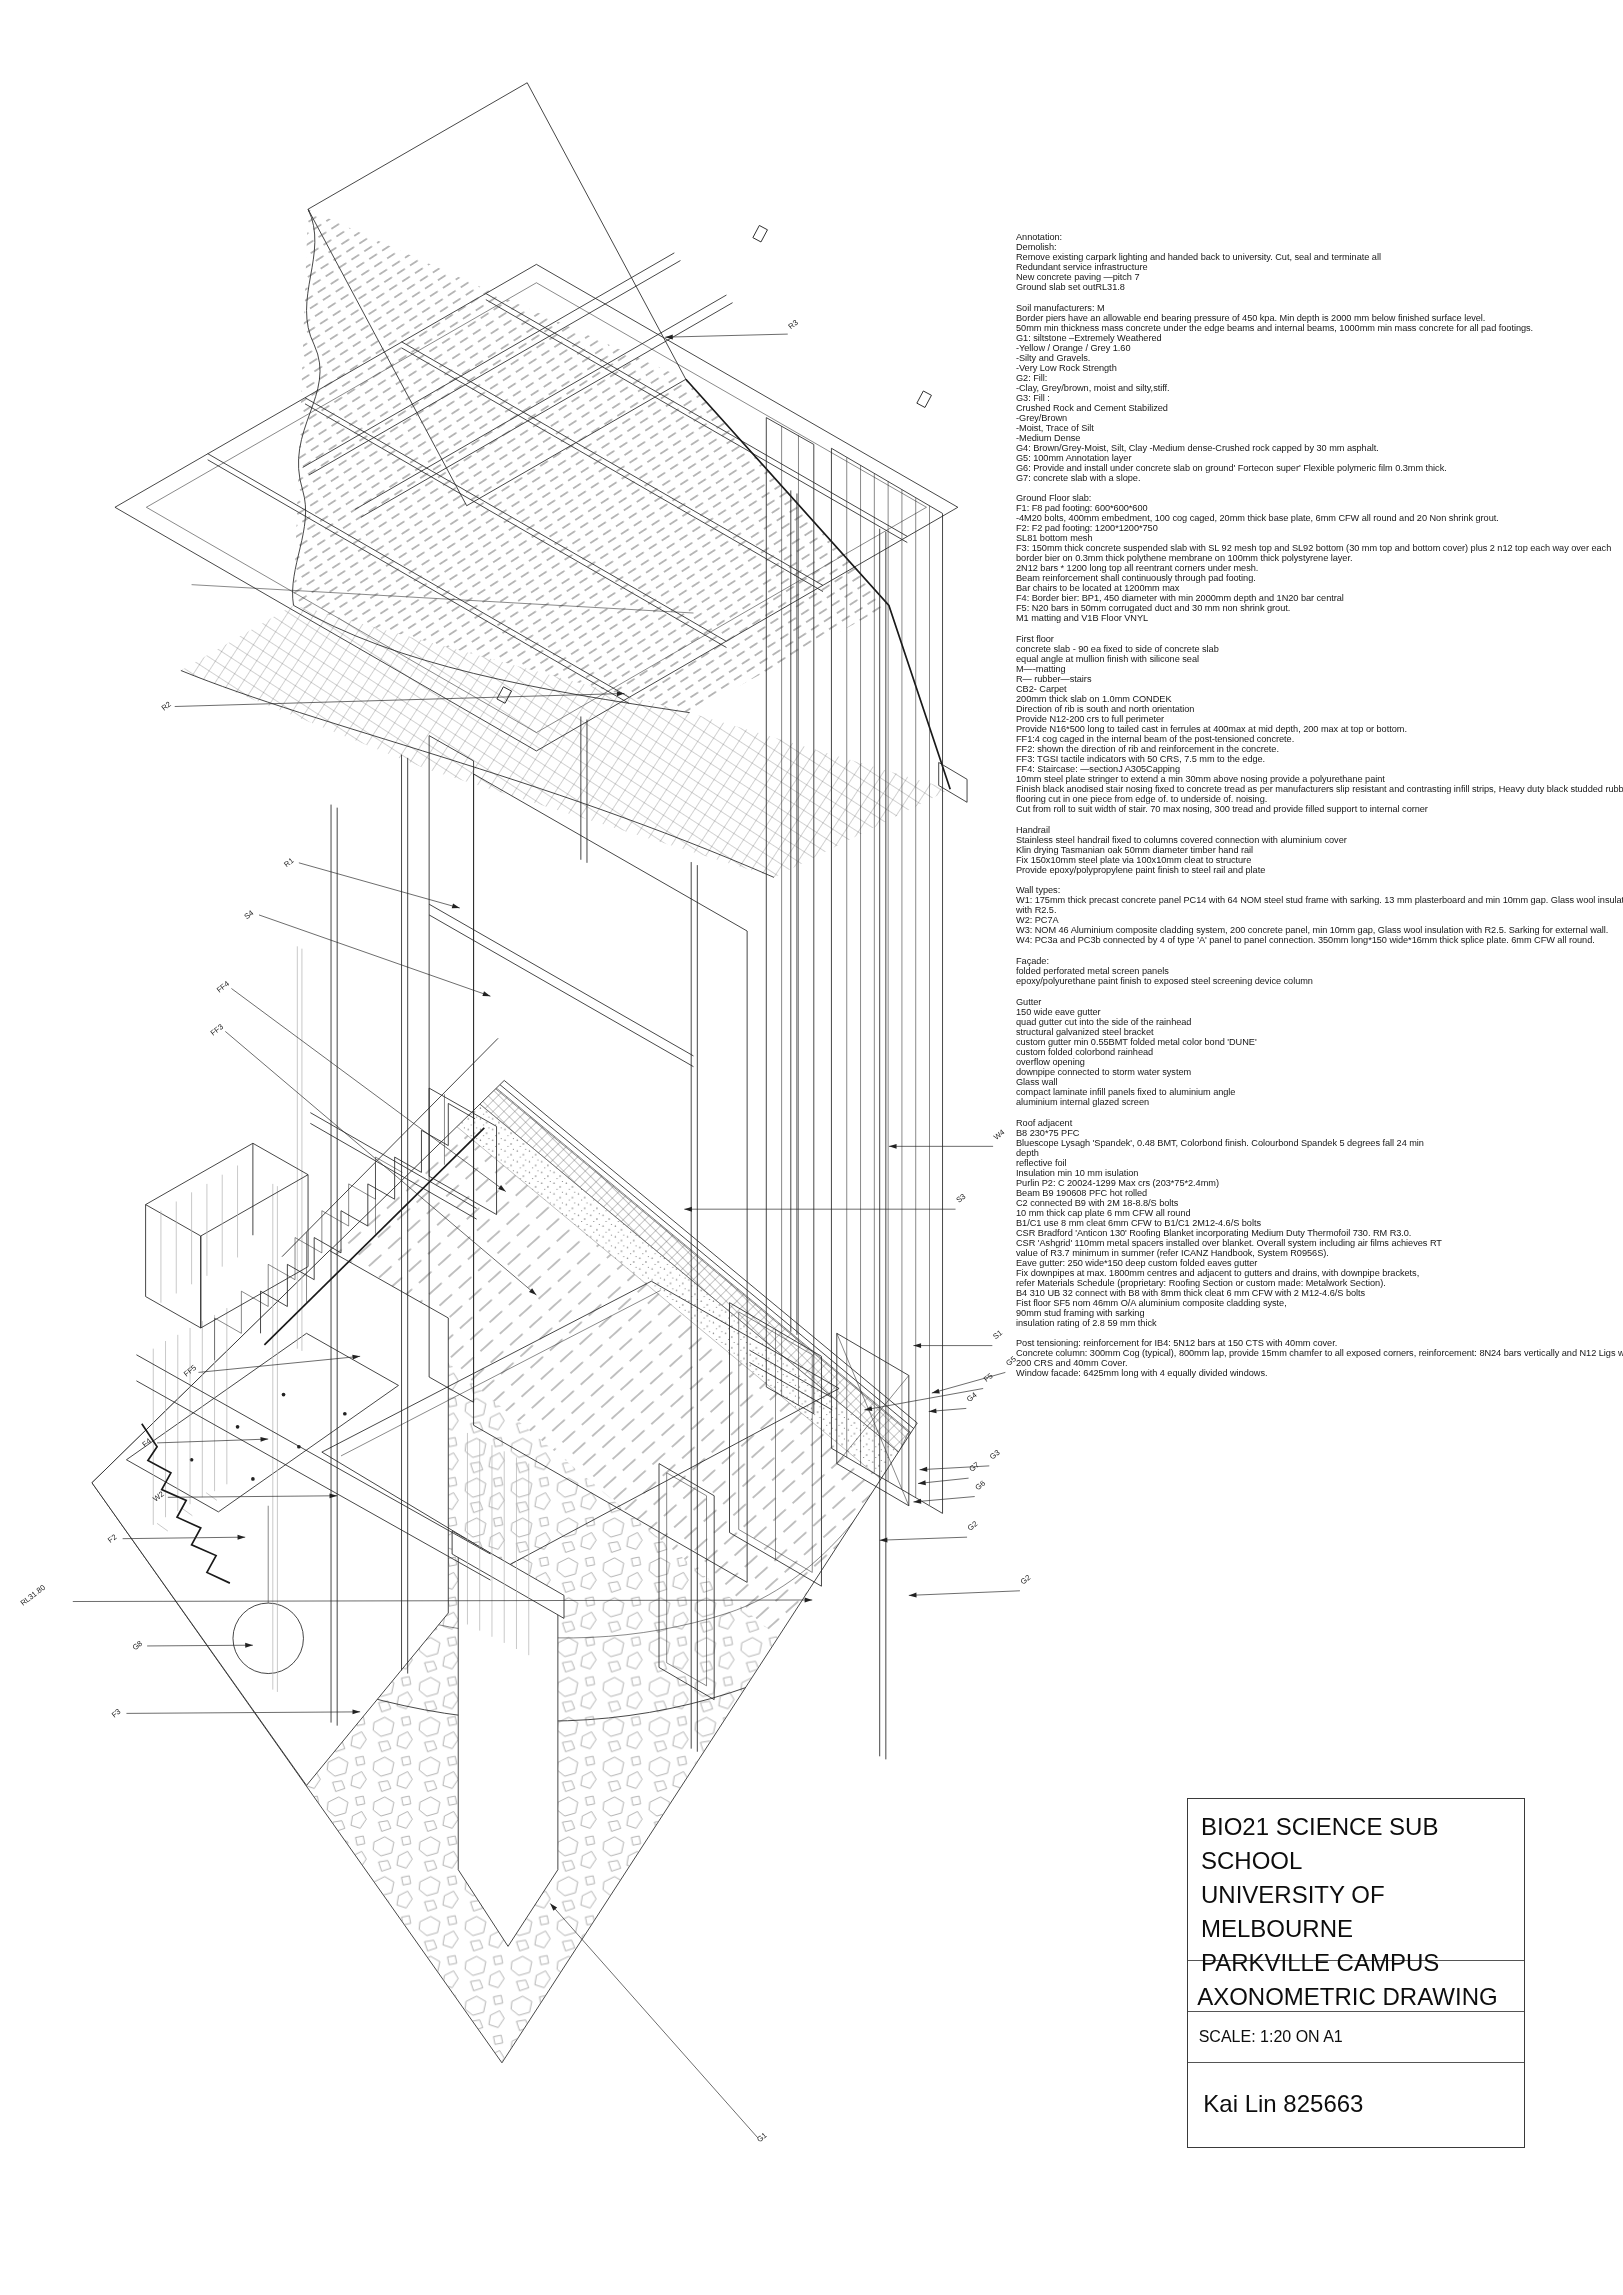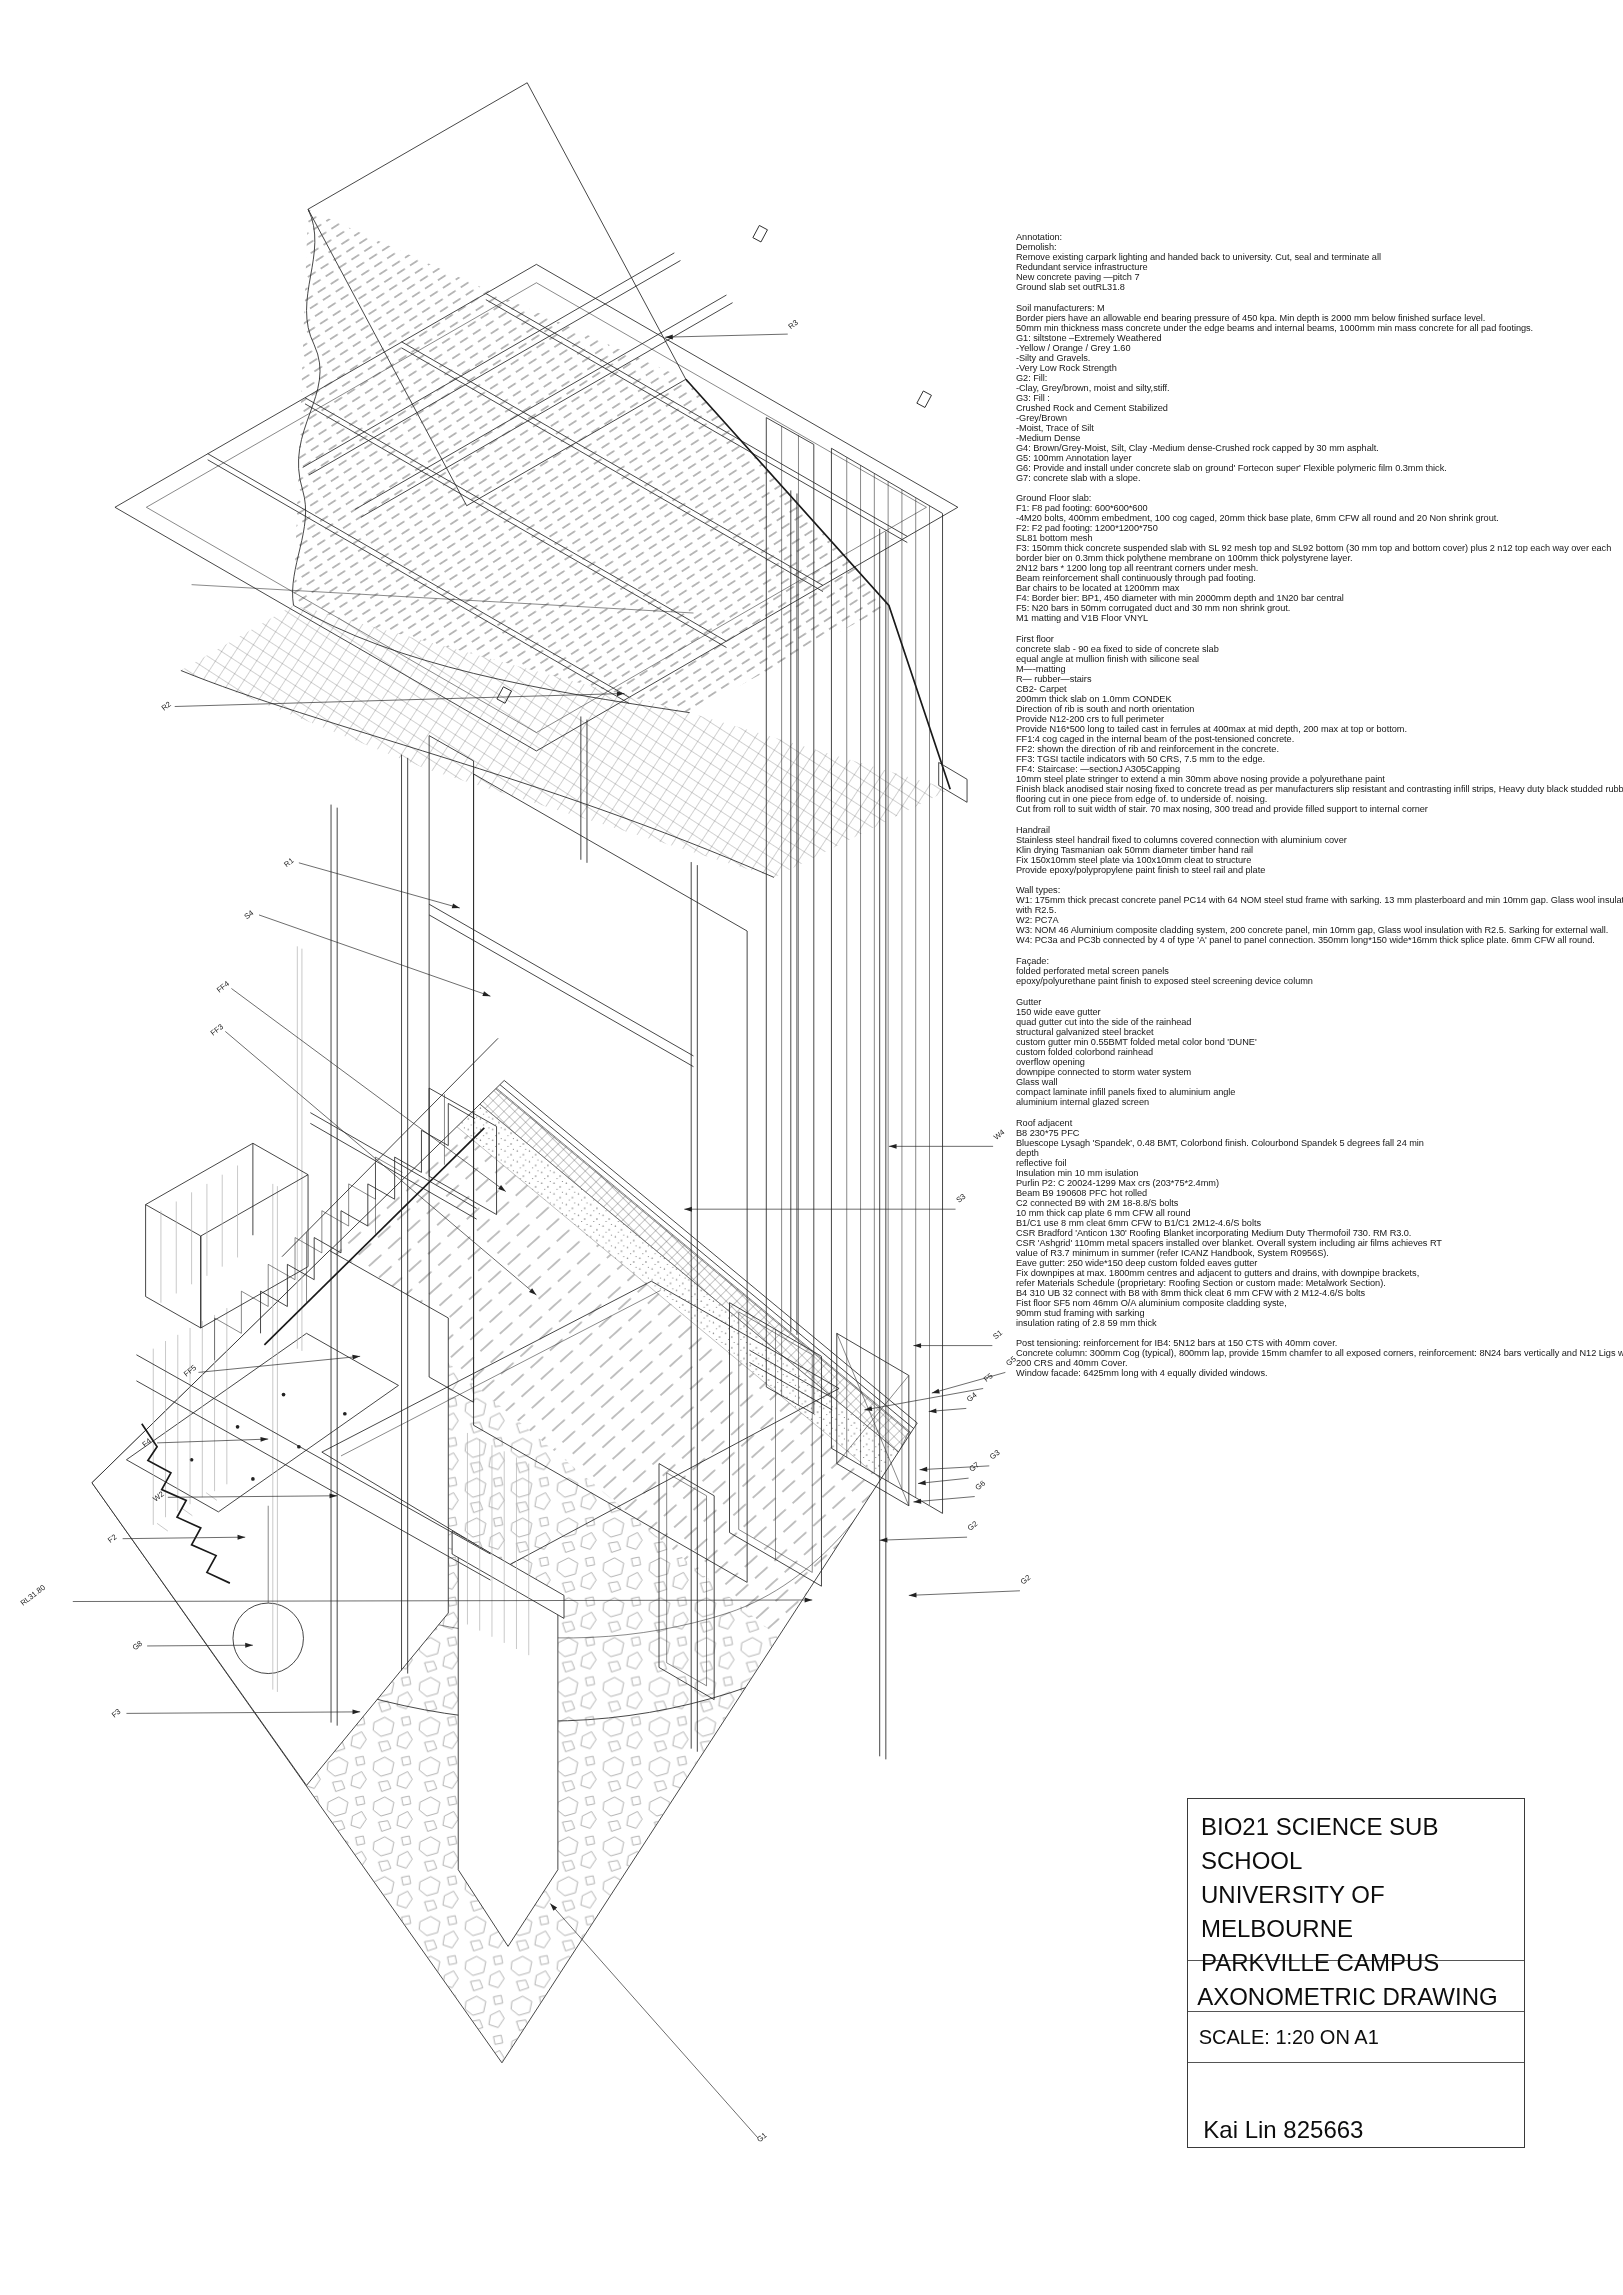--- a/index.html
+++ b/index.html
@@ -11,22 +11,22 @@
     line-height:10px;color:#161616;letter-spacing:-0.04px;}
   .ann-section{margin-bottom:10.7px;}
   .ann-line{white-space:nowrap;}
   
   #title-block{position:absolute;left:1187px;top:1798px;width:338px;height:350px;
     border:1.5px solid #3a3a3a;box-sizing:border-box;background:#fff;}
   .tb-cell{box-sizing:border-box;border-bottom:1.1px solid #555;position:relative;}
   .tb-cell:last-child{border-bottom:none;}
   #tb-project{height:162px;padding:10.7px 7.7px 0 13px;font-size:24px;line-height:34px;color:#0d0d0d;}
   #tb-drawing{height:51px;display:flex;align-items:flex-end;padding-left:9.2px;font-size:24px;color:#0d0d0d;}
-  #tb-scale{height:51px;display:flex;align-items:center;padding-left:10.7px;font-size:20px;color:#0d0d0d;}
-  #tb-author{height:81px;display:flex;align-items:flex-end;padding-left:15.3px;font-size:24px;color:#0d0d0d;}
+  #tb-scale{height:51px;display:flex;align-items:center;padding-left:10.7px;font-size:16px;color:#0d0d0d;}
+  #tb-author{height:81px;display:flex;align-items:center;padding-left:15.3px;font-size:24px;color:#0d0d0d;}
   
   .lw{stroke:#242424;fill:none;stroke-width:1.1;stroke-linejoin:round;stroke-linecap:butt;}
   .lt{stroke:#242424;fill:none;stroke-width:0.7;}
   .lh{stroke:#1a1a1a;fill:none;stroke-width:2.2;}
   .ghost{stroke:#b0b0b0;fill:none;stroke-width:0.9;}
   #callouts line{stroke:#2a2a2a;stroke-width:0.9;}
   #callouts text{font-family:"Liberation Sans",sans-serif;font-size:10px;fill:#222;}
 </style>
 </head>
 <body>

